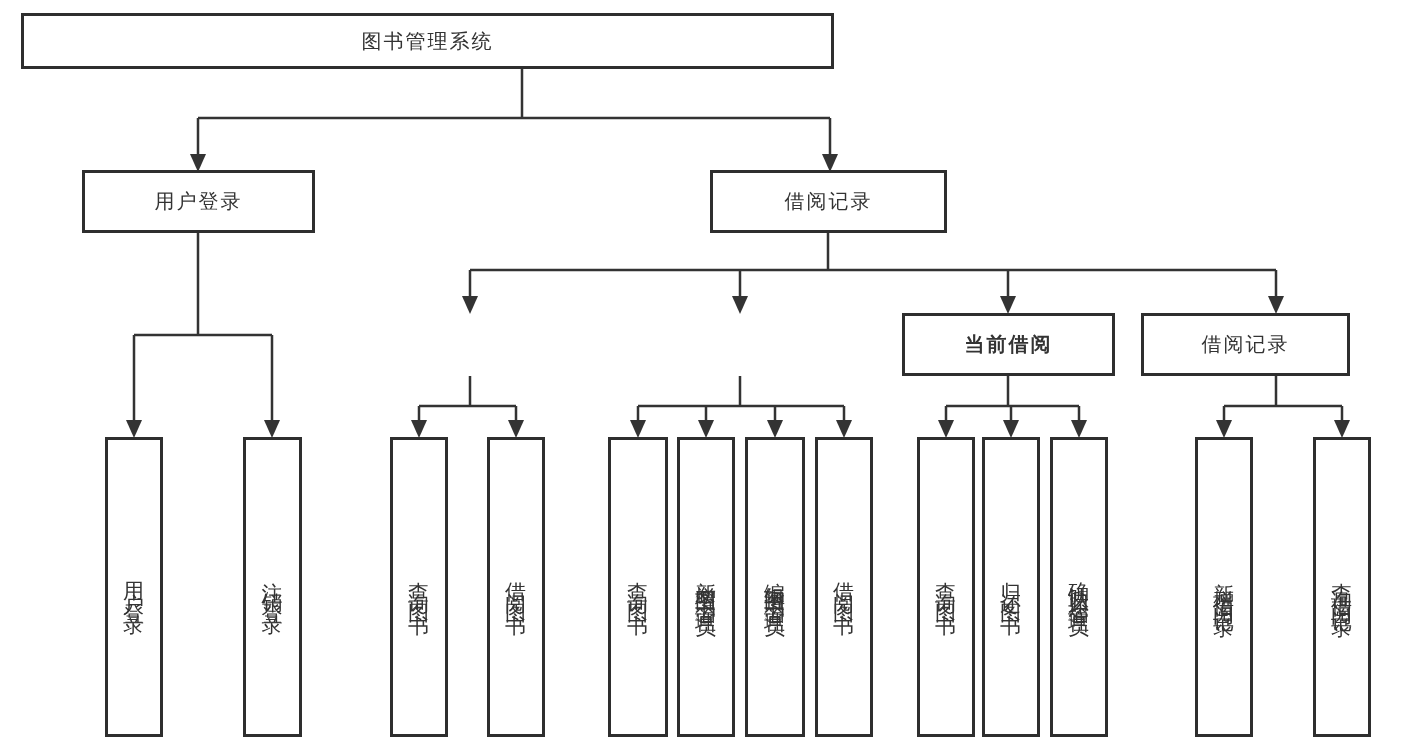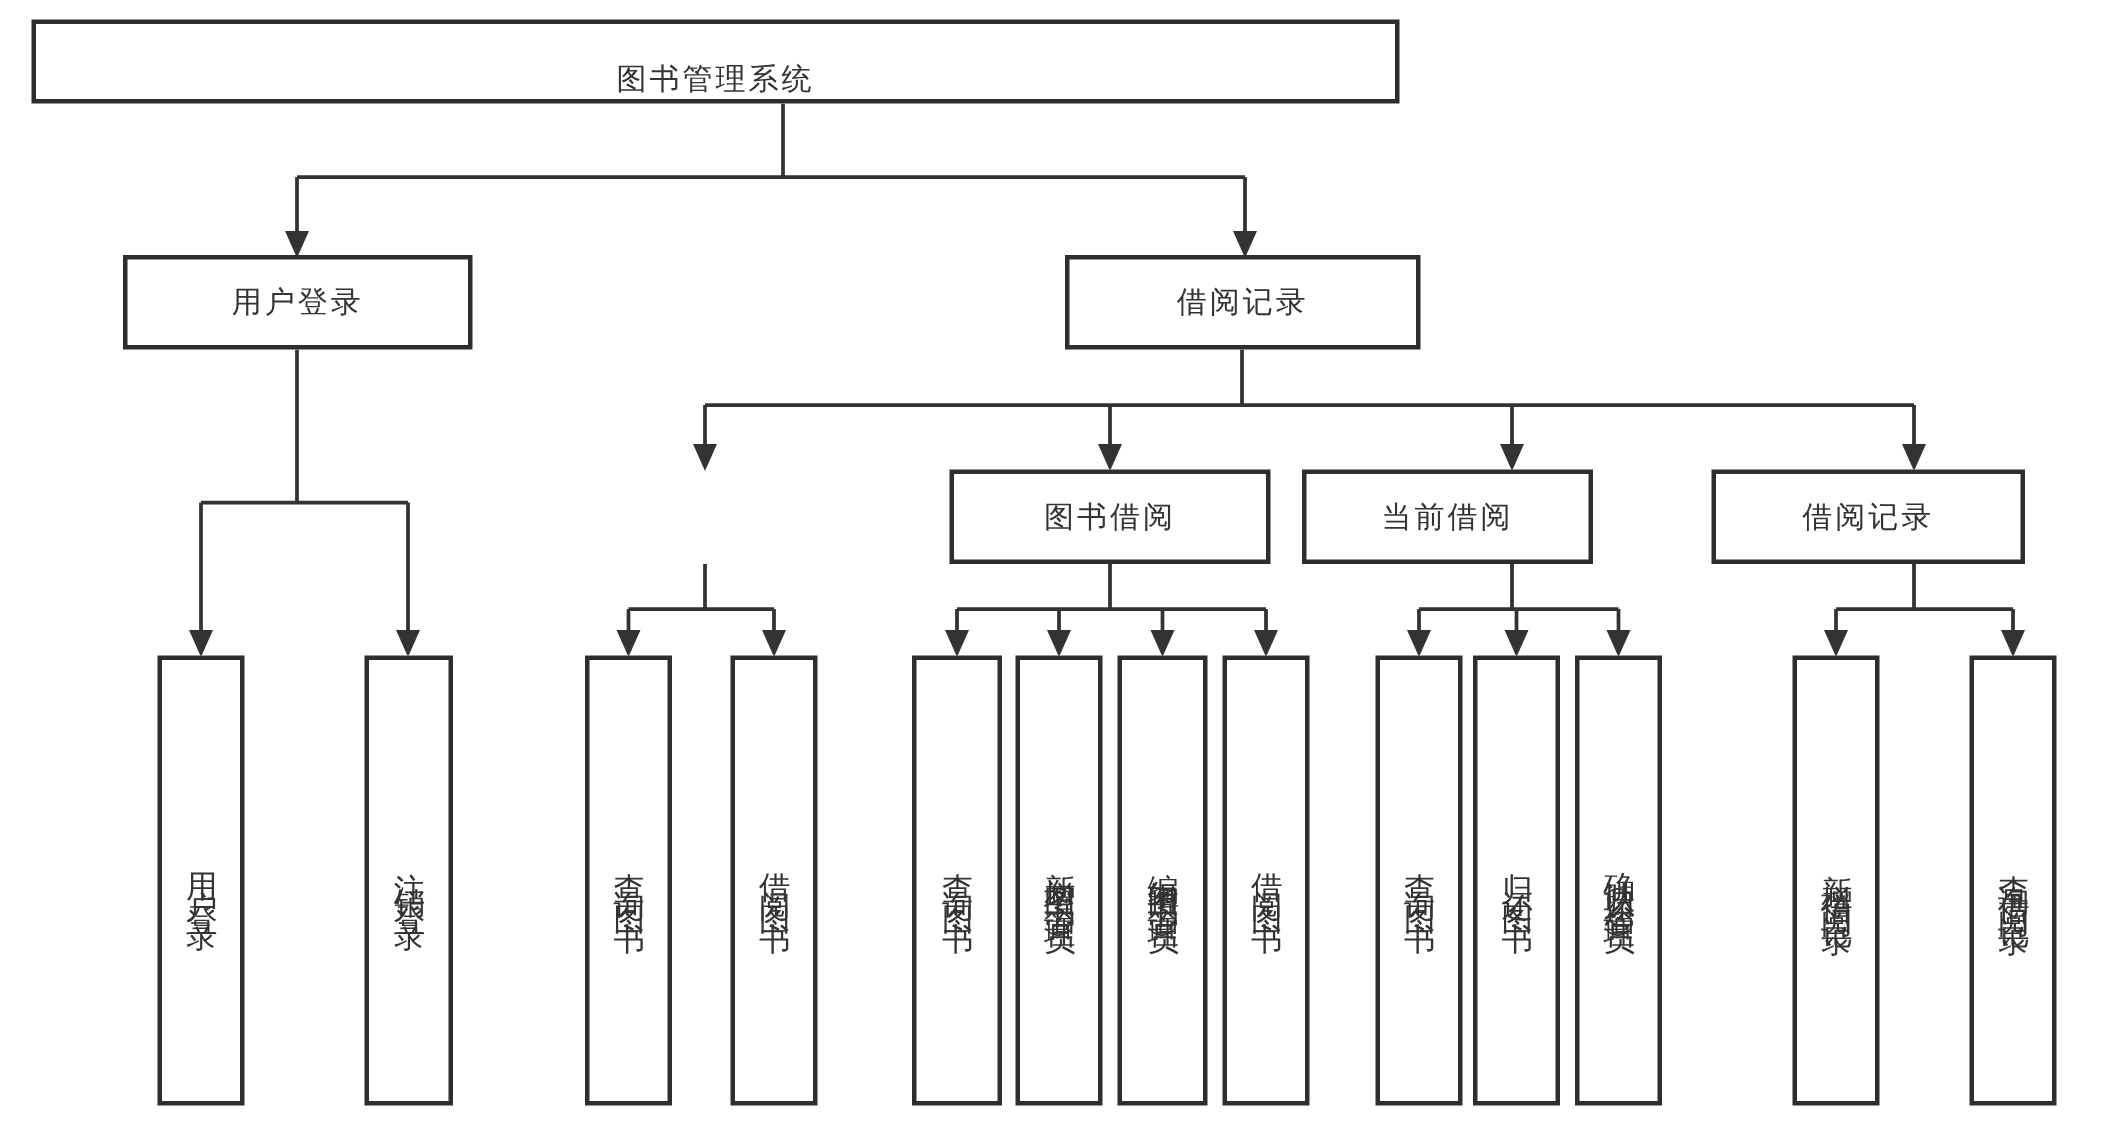--- a/index.html
+++ b/index.html
@@ -86,35 +86,32 @@
     <path d="M1008 376 V406 M946 406 H1079 M946 406 V420 M1011 406 V420 M1079 406 V420"></path>
     <polygon points="938,420 954,420 946,438"></polygon>
     <polygon points="1003,420 1019,420 1011,438"></polygon>
     <polygon points="1071,420 1087,420 1079,438"></polygon>
 
     <path d="M1276 376 V406 M1224 406 H1342 M1224 406 V420 M1342 406 V420"></path>
     <polygon points="1216,420 1232,420 1224,438"></polygon>
     <polygon points="1334,420 1350,420 1342,438"></polygon>
   </svg>
 
-  <div class="node" style="left:21px;top:13px;width:912px;height:56px;align-items:flex-end;">
+  <div class="node" style="left:21px;top:13px;width:813px;height:56px;">
     <span class="lbl">图书管理系统</span>
   </div>
 
   <div class="node" style="left:82px;top:170px;width:233px;height:63px;">
     <span class="lbl">用户登录</span>
   </div>
   <div class="node" style="left:710px;top:170px;width:237px;height:63px;">
     <span class="lbl">借阅记录</span>
   </div>
 
-  <div class="node" style="left:633px;top:313px;width:214px;height:63px;">
-    <span class="lbl">图书借阅</span>
-  </div>
-  <div class="node" style="left:868px;top:313px;width:194px;height:63px;">
+  <div class="node" style="left:902px;top:313px;width:213px;height:63px;font-weight:bold;">
     <span class="lbl">当前借阅</span>
   </div>
   <div class="node" style="left:1141px;top:313px;width:209px;height:63px;">
     <span class="lbl">借阅记录</span>
   </div>
 
   <div class="node leaf leaf-s" style="left:105px;top:437px;width:58px;height:300px;">
     <span class="lbl">用户登录</span>
   </div>
   <div class="node leaf leaf-s" style="left:243px;top:437px;width:59px;height:300px;">

